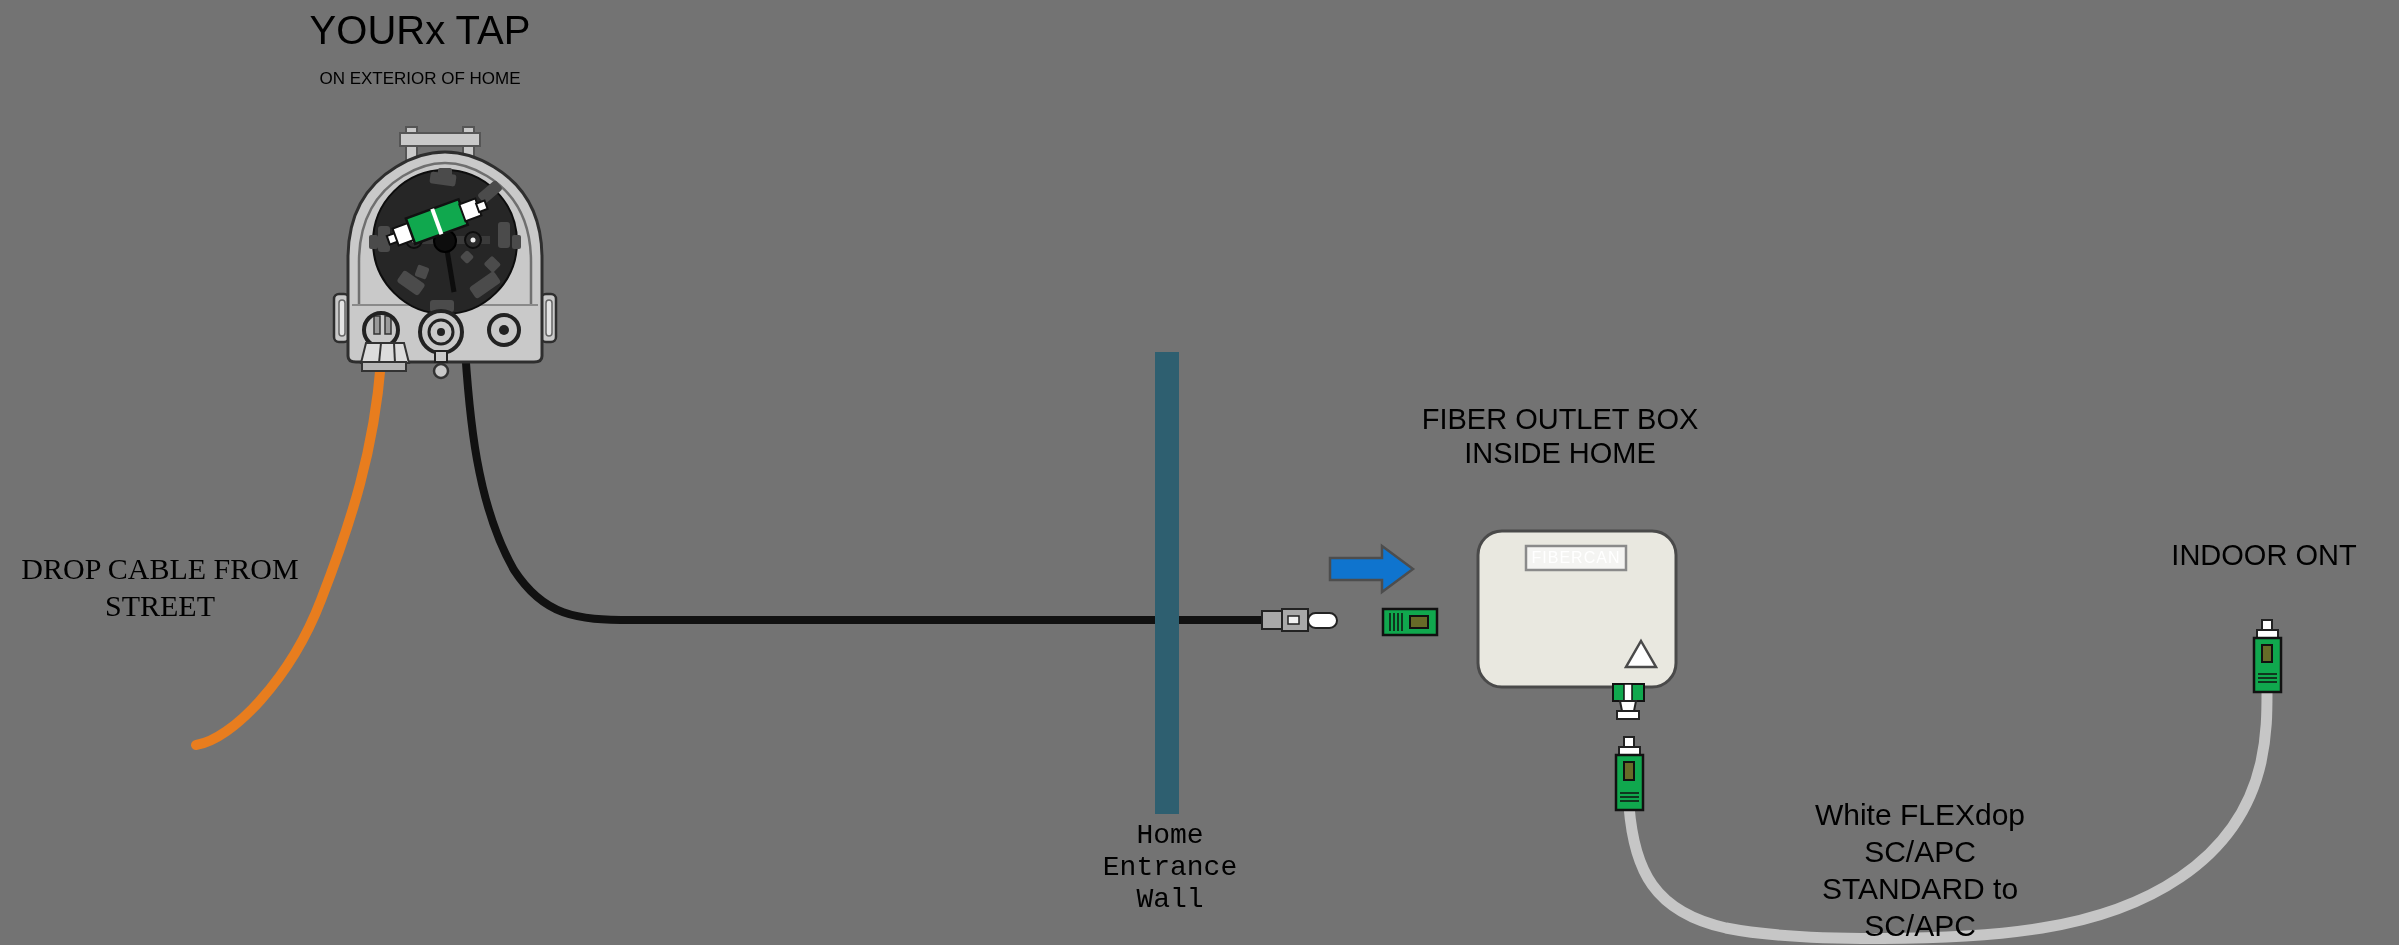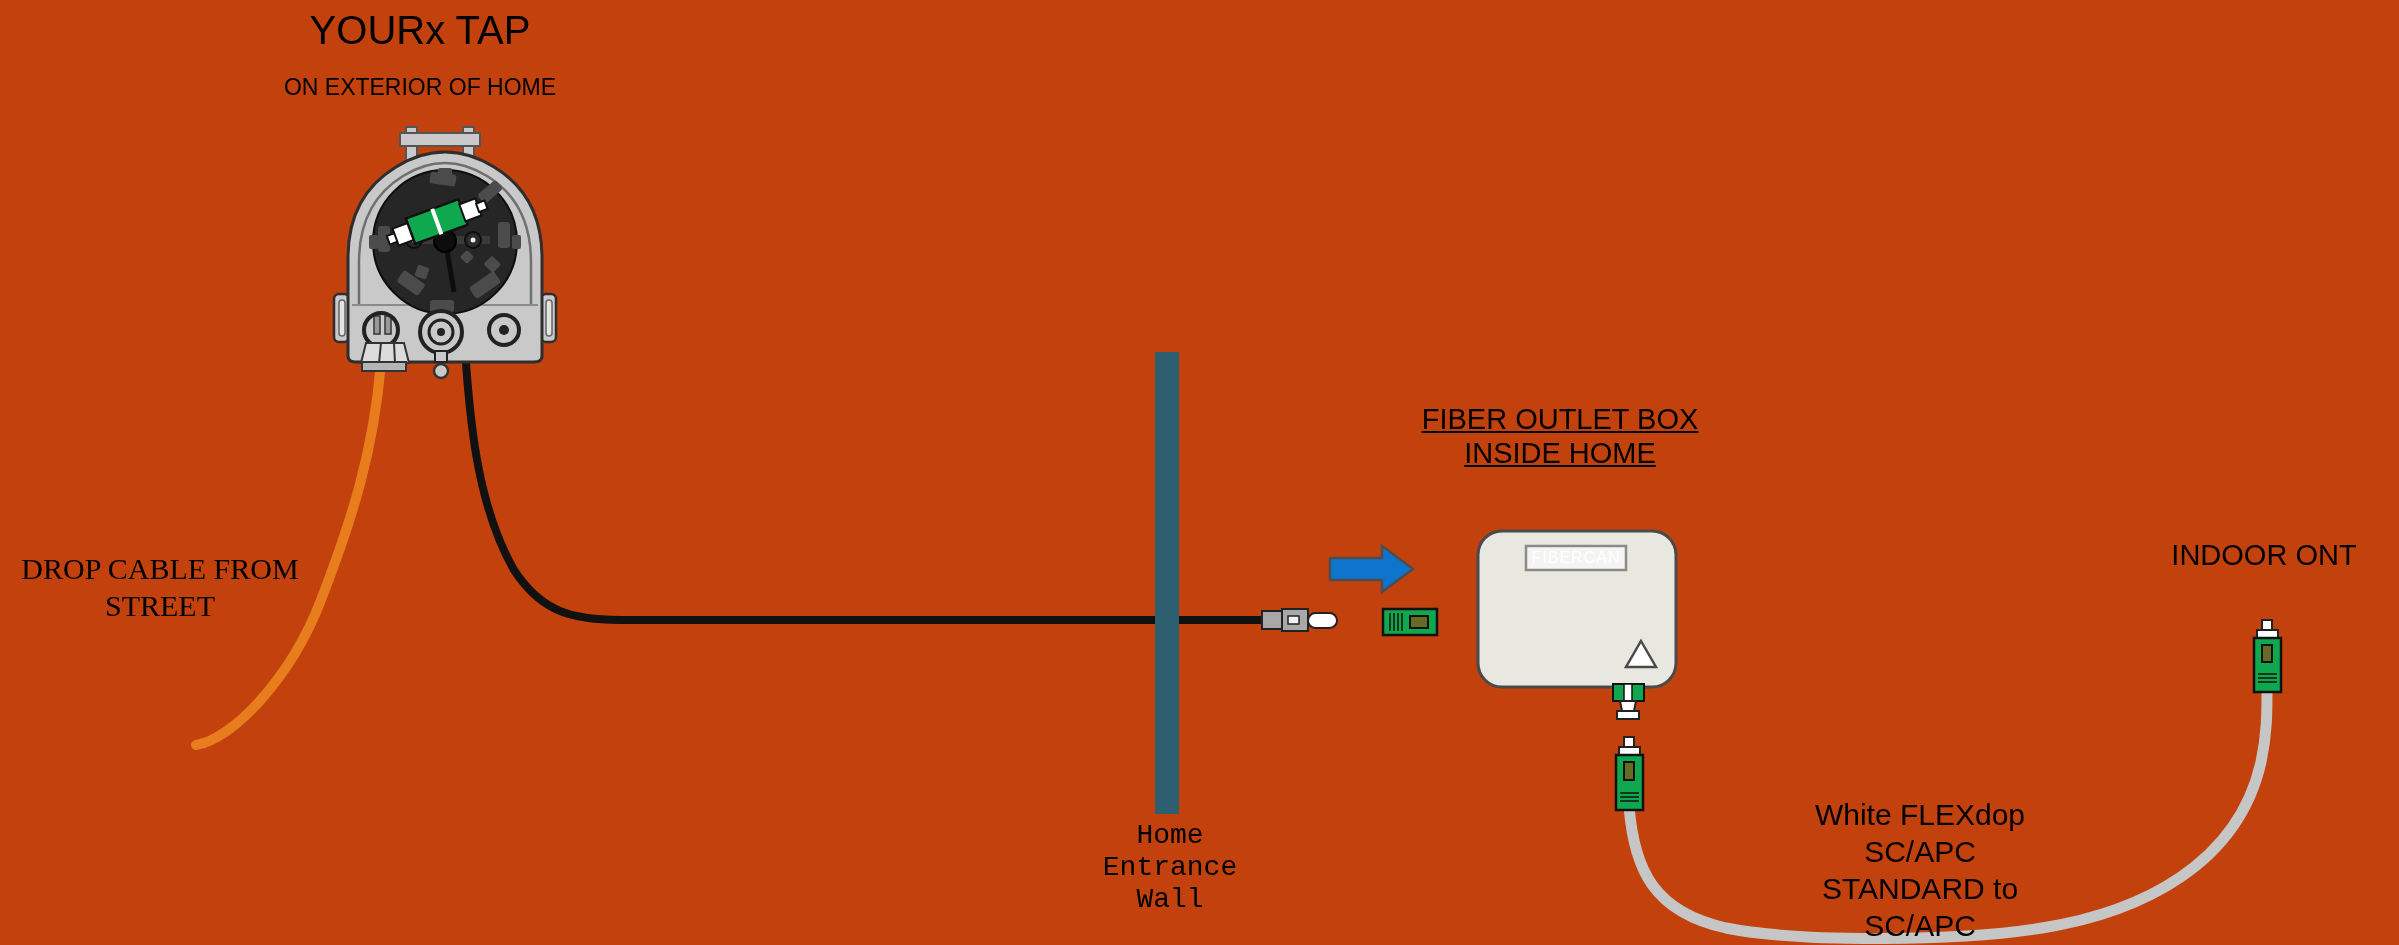--- a/index.html
+++ b/index.html
@@ -1,36 +1,36 @@
 <!DOCTYPE html>
 <html style="--orange: #E87D1E; --black-cable: #111111; --wall: #2E5F70; --arrow-blue: #0F74CE; --green: #10A84E; --olive-window: #666B28; --gray-cable: #C6C6C6; --box-fill: #E9E8E0; --tap-gray: #C9C9C9;"><head>
 <meta charset="utf-8">
 <style>
   html,body{margin:0;padding:0;background:#fff;}
   .canvas{
     position:relative;
     width:2399px;height:945px;
-    background:#c2410c;
+    background:#737373;
     font-family:"Liberation Sans", sans-serif;
     overflow:hidden;
   }
   .canvas svg{position:absolute;left:0;top:0;width:2399px;height:945px;}
   .lbl{
     position:absolute;
     text-align:center;
     white-space:pre-line;
     color:#000;
     font-family:"Liberation Sans", sans-serif;
   }
   .tap-title{left:270px;top:6px;width:300px;font-size:40px;line-height:48px;}
-  .tap-subtitle{left:270px;top:76px;width:300px;font-size:23px;line-height:22px;}
+  .tap-subtitle{left:270px;top:68px;width:300px;font-size:17px;line-height:22px;}
   .drop-cable-label{left:10px;top:550px;width:300px;font-size:30px;line-height:37px;font-family:Liberation Serif, serif;}
   .black-cable-label{left:714px;top:440px;width:350px;font-size:30px;line-height:36px;}
   .wall-label{left:1070px;top:820px;width:200px;font-size:28px;line-height:32px;font-family:Liberation Mono, monospace;}
-  .outlet-box-label{left:1410px;top:402px;width:300px;font-size:29px;line-height:34px;text-decoration:underline;}
+  .outlet-box-label{left:1410px;top:402px;width:300px;font-size:29px;line-height:34px;}
   .ont-label{left:2114px;top:538px;width:300px;font-size:29px;line-height:34px;}
   .white-cable-label{left:1768px;top:796px;width:304px;font-size:30px;line-height:37px;}
   .box-brand{
     left:1527px;top:547px;width:98px;height:22px;
     font-size:16px;line-height:22px;color:#ffffff;letter-spacing:1px;
   }
 </style>
 </head>
 <body>
 

